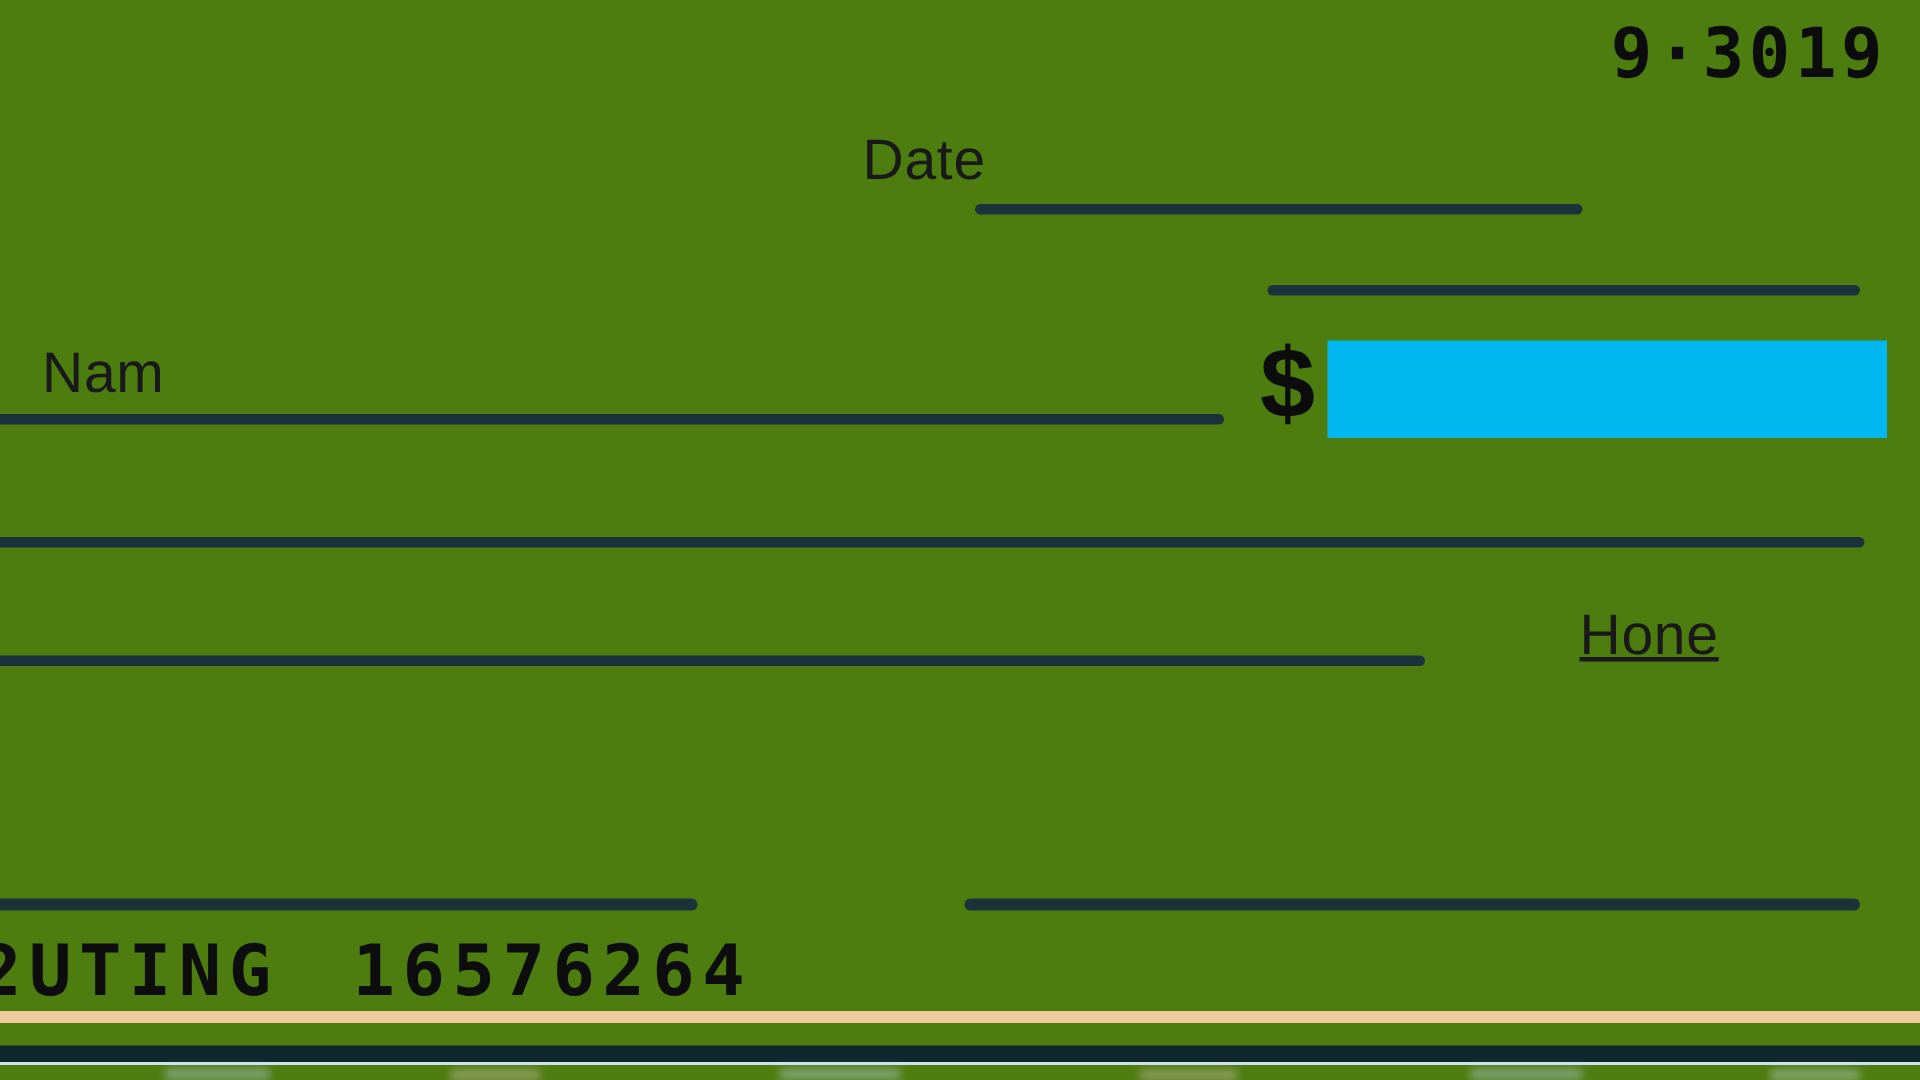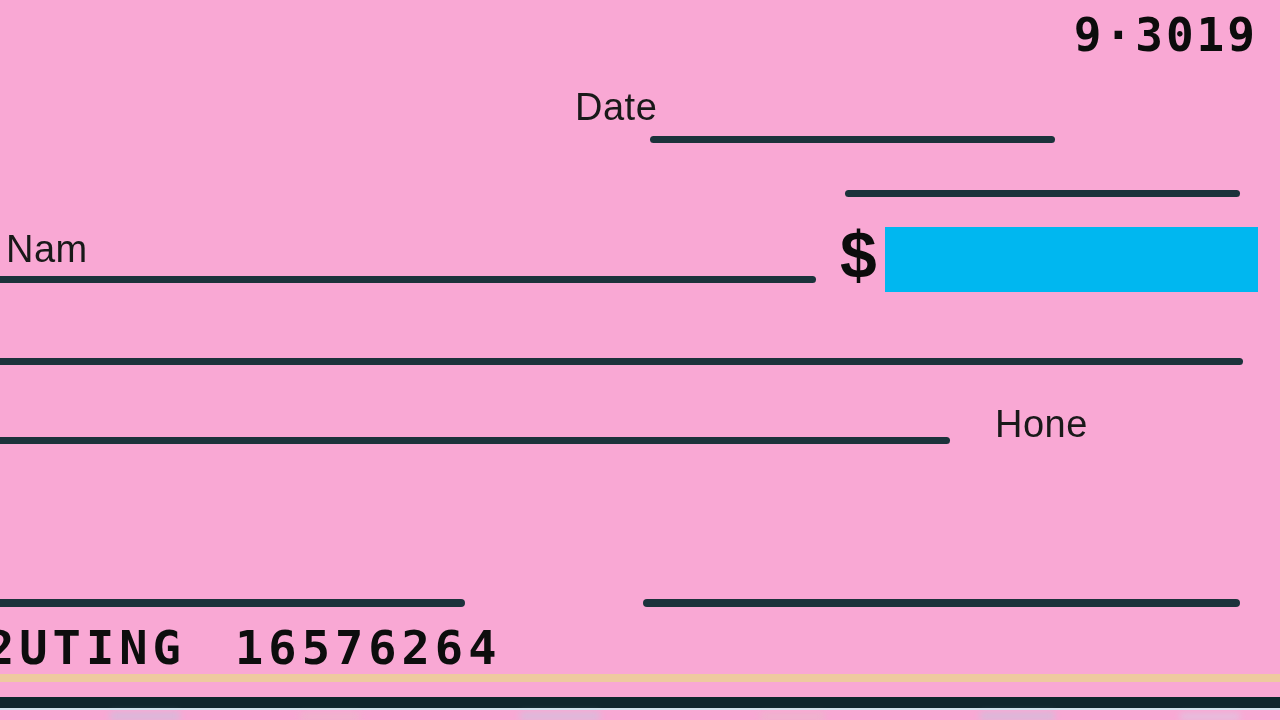--- a/index.html
+++ b/index.html
@@ -6,21 +6,21 @@
     --line:#1c323b;
     --amount-box:#00b7f0;
     --accent-tan:#eeca9f;
     --bottom-bar:#0f262d;
     --text:#191919;
     --micr:#0d0d0d;
   }
   *{margin:0;padding:0;box-sizing:border-box;}
   html,body{width:1280px;height:720px;overflow:hidden;background:#ffffff;}
   .check{
-    position:relative;width:1280px;height:720px;background:#f9a8d4;
+    position:relative;width:1280px;height:720px;background:#4d7c0f;
     font-family:"Liberation Sans", sans-serif;color:var(--text);
   }
   .abs{position:absolute;}
   .label{
     font-size:38px;line-height:1;color:var(--text);letter-spacing:0.5px;
   }
   .rule{
     position:absolute;height:7px;border-radius:4px;background:var(--line);
     box-shadow:0 14px 10px -7px rgba(40,80,100,0.10);
   }
@@ -59,30 +59,30 @@
 
 <div class="check">
 
   <div class="abs fraction" style="top:8px;right:22px;">9·3019</div>
 
   <div class="abs label" style="left:575px;top:88px;">Date</div>
   <div class="rule" style="left:650px;top:136px;width:405px;"></div>
 
   <div class="rule" style="left:845px;top:190px;width:395px;"></div>
 
-  <div class="abs label" style="left:6px;top:230px;">Nam</div>
+  <div class="abs label" style="left:28px;top:230px;">Nam</div>
   <div class="rule" style="left:-8px;top:276px;width:824px;"></div>
 
   <div class="abs dollar" style="left:840px;top:222px;">$</div>
   <div class="amount-box"></div>
 
   <div class="rule" style="left:-8px;top:358px;width:1251px;"></div>
 
   <div class="rule" style="left:-8px;top:437px;width:958px;"></div>
-  <div class="abs label" style="left:995px;top:405px;">Hone</div>
+  <div class="abs label" style="left:1053px;top:405px;text-decoration:underline;">Hone</div>
 
   <div class="rule" style="left:-8px;top:599px;width:473px;height:8px;"></div>
   <div class="rule" style="left:643px;top:599px;width:597px;height:8px;"></div>
 
   <div class="abs micr" style="left:-14px;top:620px;">2UTING 16576264</div>
 
   <div class="tan-stripe"></div>
 
   <div class="bottom-bar"></div>
 

